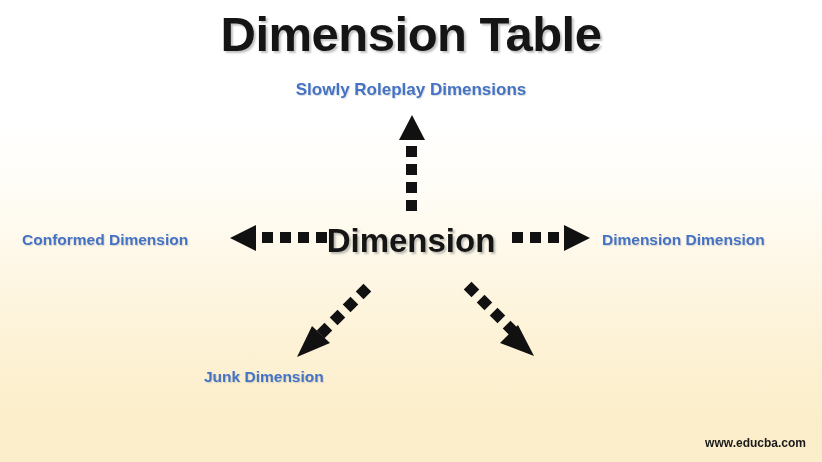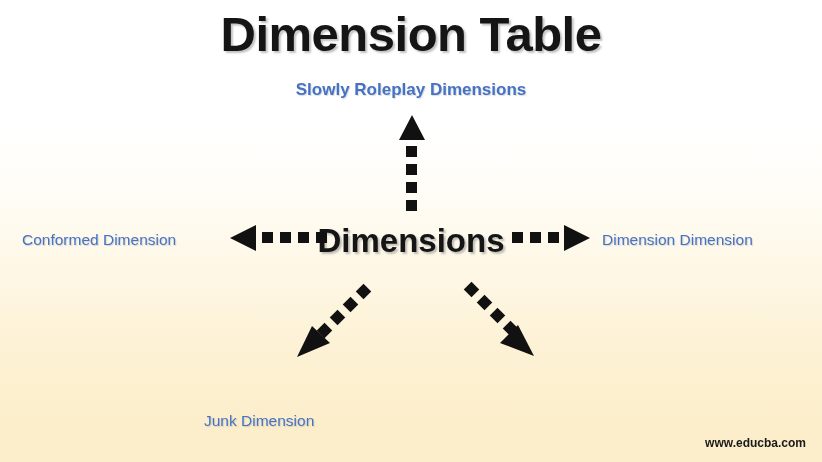--- a/index.html
+++ b/index.html
@@ -67,28 +67,28 @@
     font-weight: bold;
     color: #151515;
     text-shadow: 2px 2px 2px rgba(130,130,130,0.5);
     white-space: nowrap;
   }
 
   
   .node-label {
     position: absolute;
     font-size: 15.5px;
-    font-weight: normal;
+    font-weight: bold;
     color: #4472c4;
     text-shadow: 1px 1px 1px rgba(150,150,150,0.35);
     white-space: nowrap;
   }
   .label-conformed  { left: 22px;  top: 231px; }
   .label-degenerate { left: 602px; top: 231px; }
-  .label-junk       { left: 204px; top: 368px; margin-top: 44px; }
+  .label-junk       { left: 204px; top: 368px; }
   .label-roleplay   { left: 496px; top: 368px; }
 
   
   .watermark {
     position: absolute;
     right: 16px;
     bottom: 12px;
     font-size: 12px;
     font-weight: bold;
     color: #1a1a1a;
@@ -108,21 +108,21 @@
 </style>
 </head>
 <body>
 
 <div id="diagram-canvas">
 
   <div class="main-title">Dimension Table</div>
 
   <div class="subtitle">Slowly Roleplay Dimensions</div>
 
-  <div class="center-node">Dimensions</div>
+  <div class="center-node">Dimension</div>
 
   <div class="node-label label-conformed">Conformed Dimension</div>
 
   <div class="node-label label-degenerate">Dimension Dimension</div>
 
   <div class="node-label label-junk">Junk Dimension</div>
 
 
   <svg id="arrow-layer" viewBox="0 0 822 462">
 

